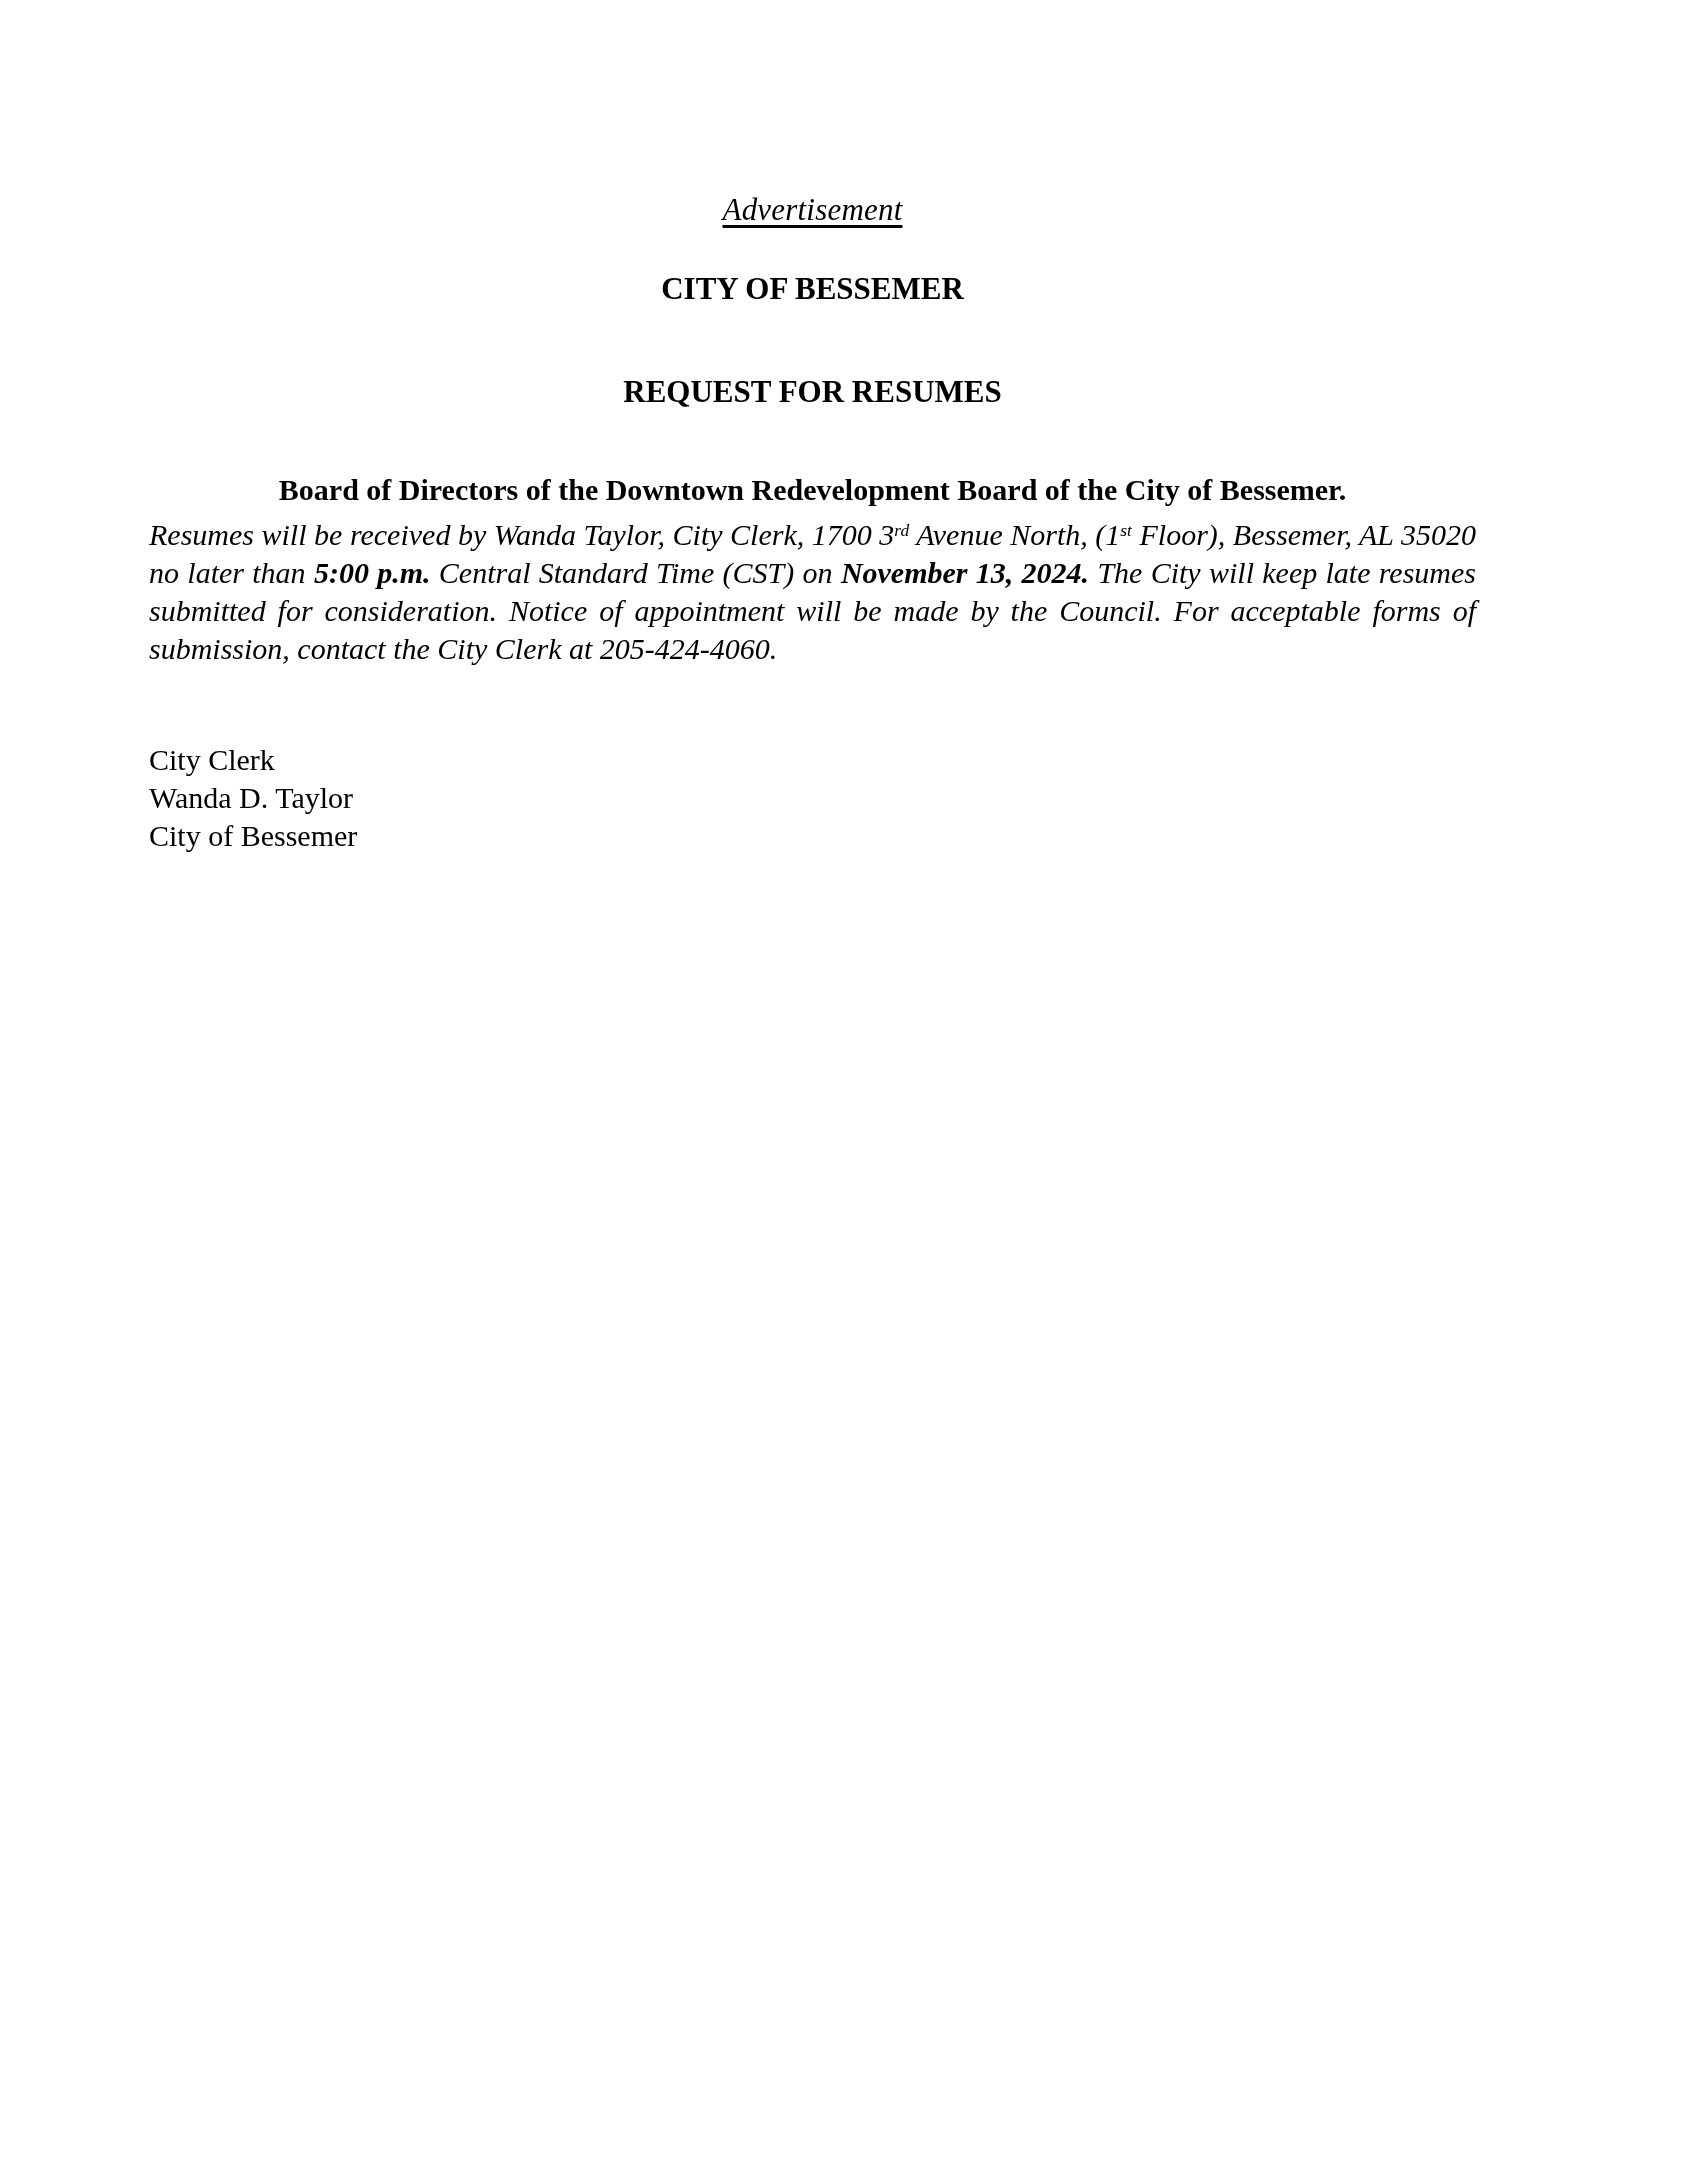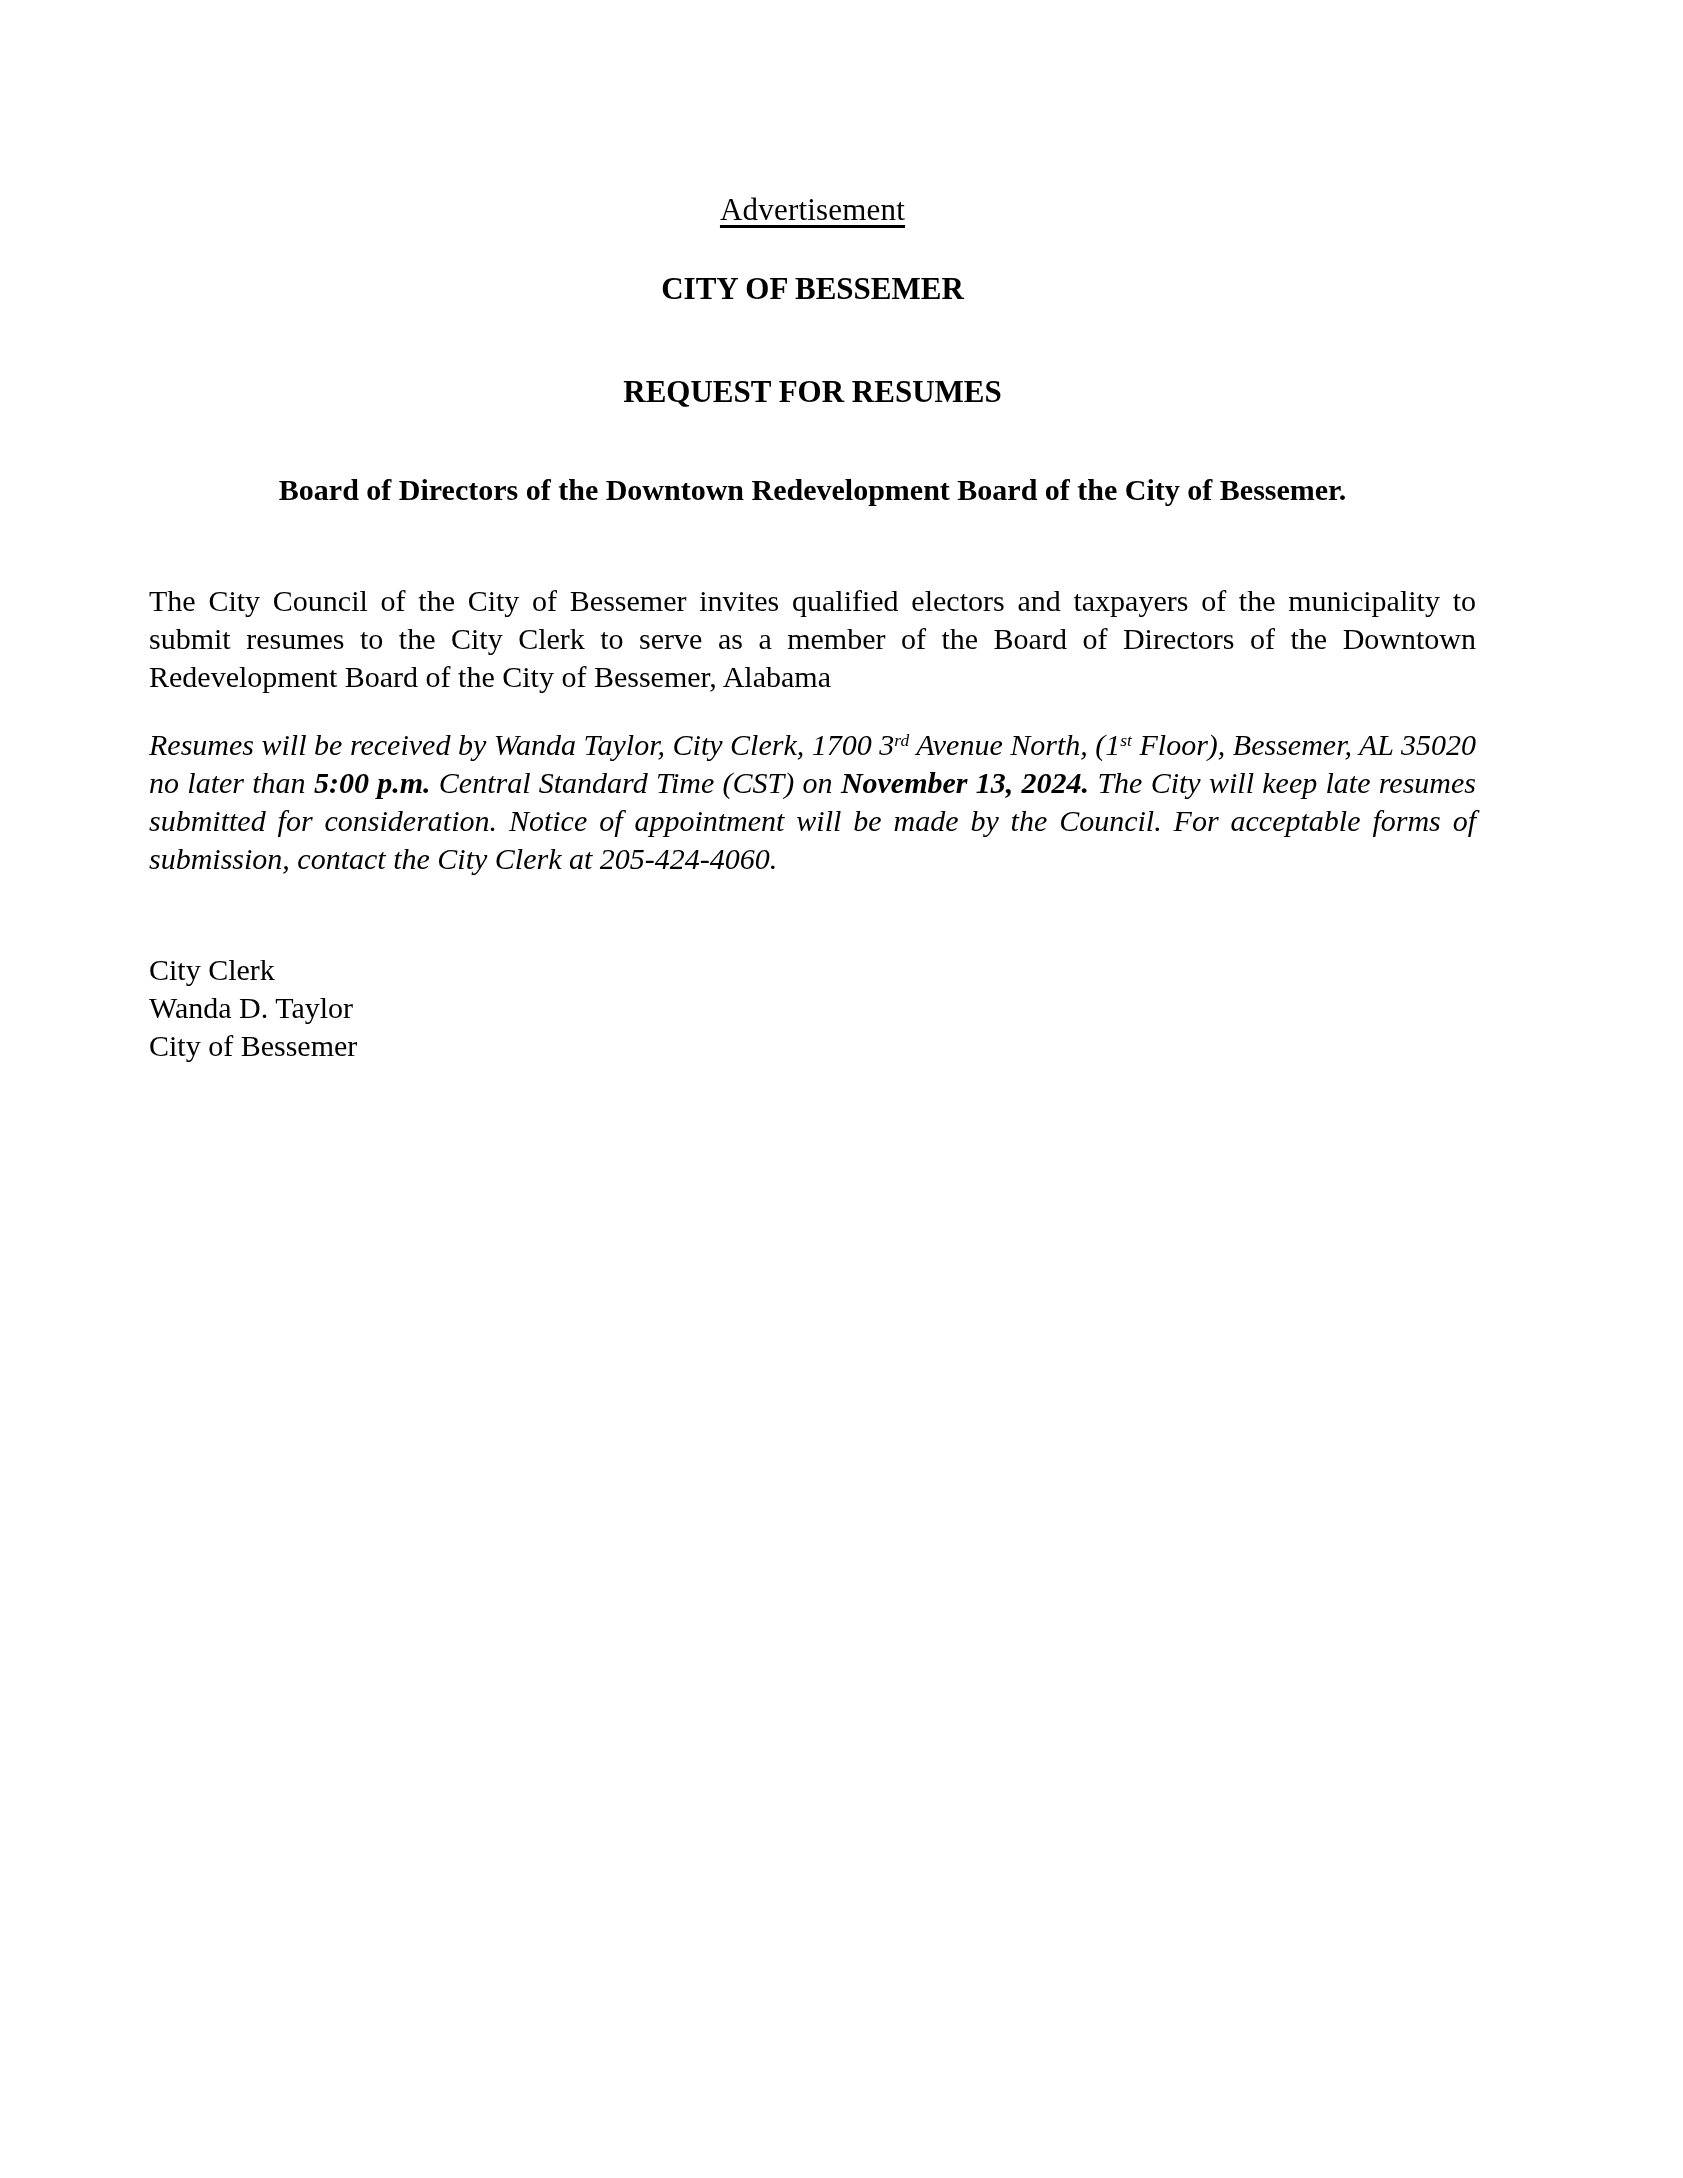--- a/index.html
+++ b/index.html
@@ -33,20 +33,21 @@
   }
 
   
   .ad-line {
     text-align: center;
     margin-top: 194px;
     font-size: 31px;
     line-height: 1.0;
   }
   .ad-line .ad-text {
+    font-style: italic;
     text-decoration: underline;
     text-underline-offset: 5px;
     letter-spacing: 0.2px;
   }
 
   
   .heading-center {
     text-align: center;
     font-weight: bold;
     font-size: 31px;
@@ -94,21 +95,20 @@
     <div class="ad-line">
       <span class="ad-text">Advertisement</span>
     </div>
 
     <div class="heading-center h-city">CITY OF BESSEMER</div>
 
     <div class="heading-center h-request">REQUEST FOR RESUMES</div>
 
     <div class="heading-center h-board">Board of Directors of the Downtown Redevelopment Board of the City of Bessemer.</div>
 
-    <p class="body-par par-1">The City Council of the City of Bessemer invites qualified electors and taxpayers of the municipality to submit resumes to the City Clerk to serve as a member of the Board of Directors of the Downtown Redevelopment Board of the City of Bessemer, Alabama</p>
 
     <p class="body-par par-2"><span>Resumes will be received by Wanda Taylor, City Clerk, 1700 3</span><sup>rd</sup><span> Avenue North, (1</span><sup>st</sup><span> Floor), Bessemer, AL 35020 no later than </span><b>5:00 p.m.</b><span> Central Standard Time (CST) on </span><b>November 13, 2024.</b><span> The City will keep late resumes submitted for consideration. Notice of appointment will be made by the Council. For acceptable forms of submission, contact the City Clerk at 205-424-4060.</span></p>
 
     <div class="signature">
       <span class="sig-line">City Clerk</span>
       <span class="sig-line">Wanda D. Taylor</span>
       <span class="sig-line">City of Bessemer</span>
     </div>
 
   </div>

